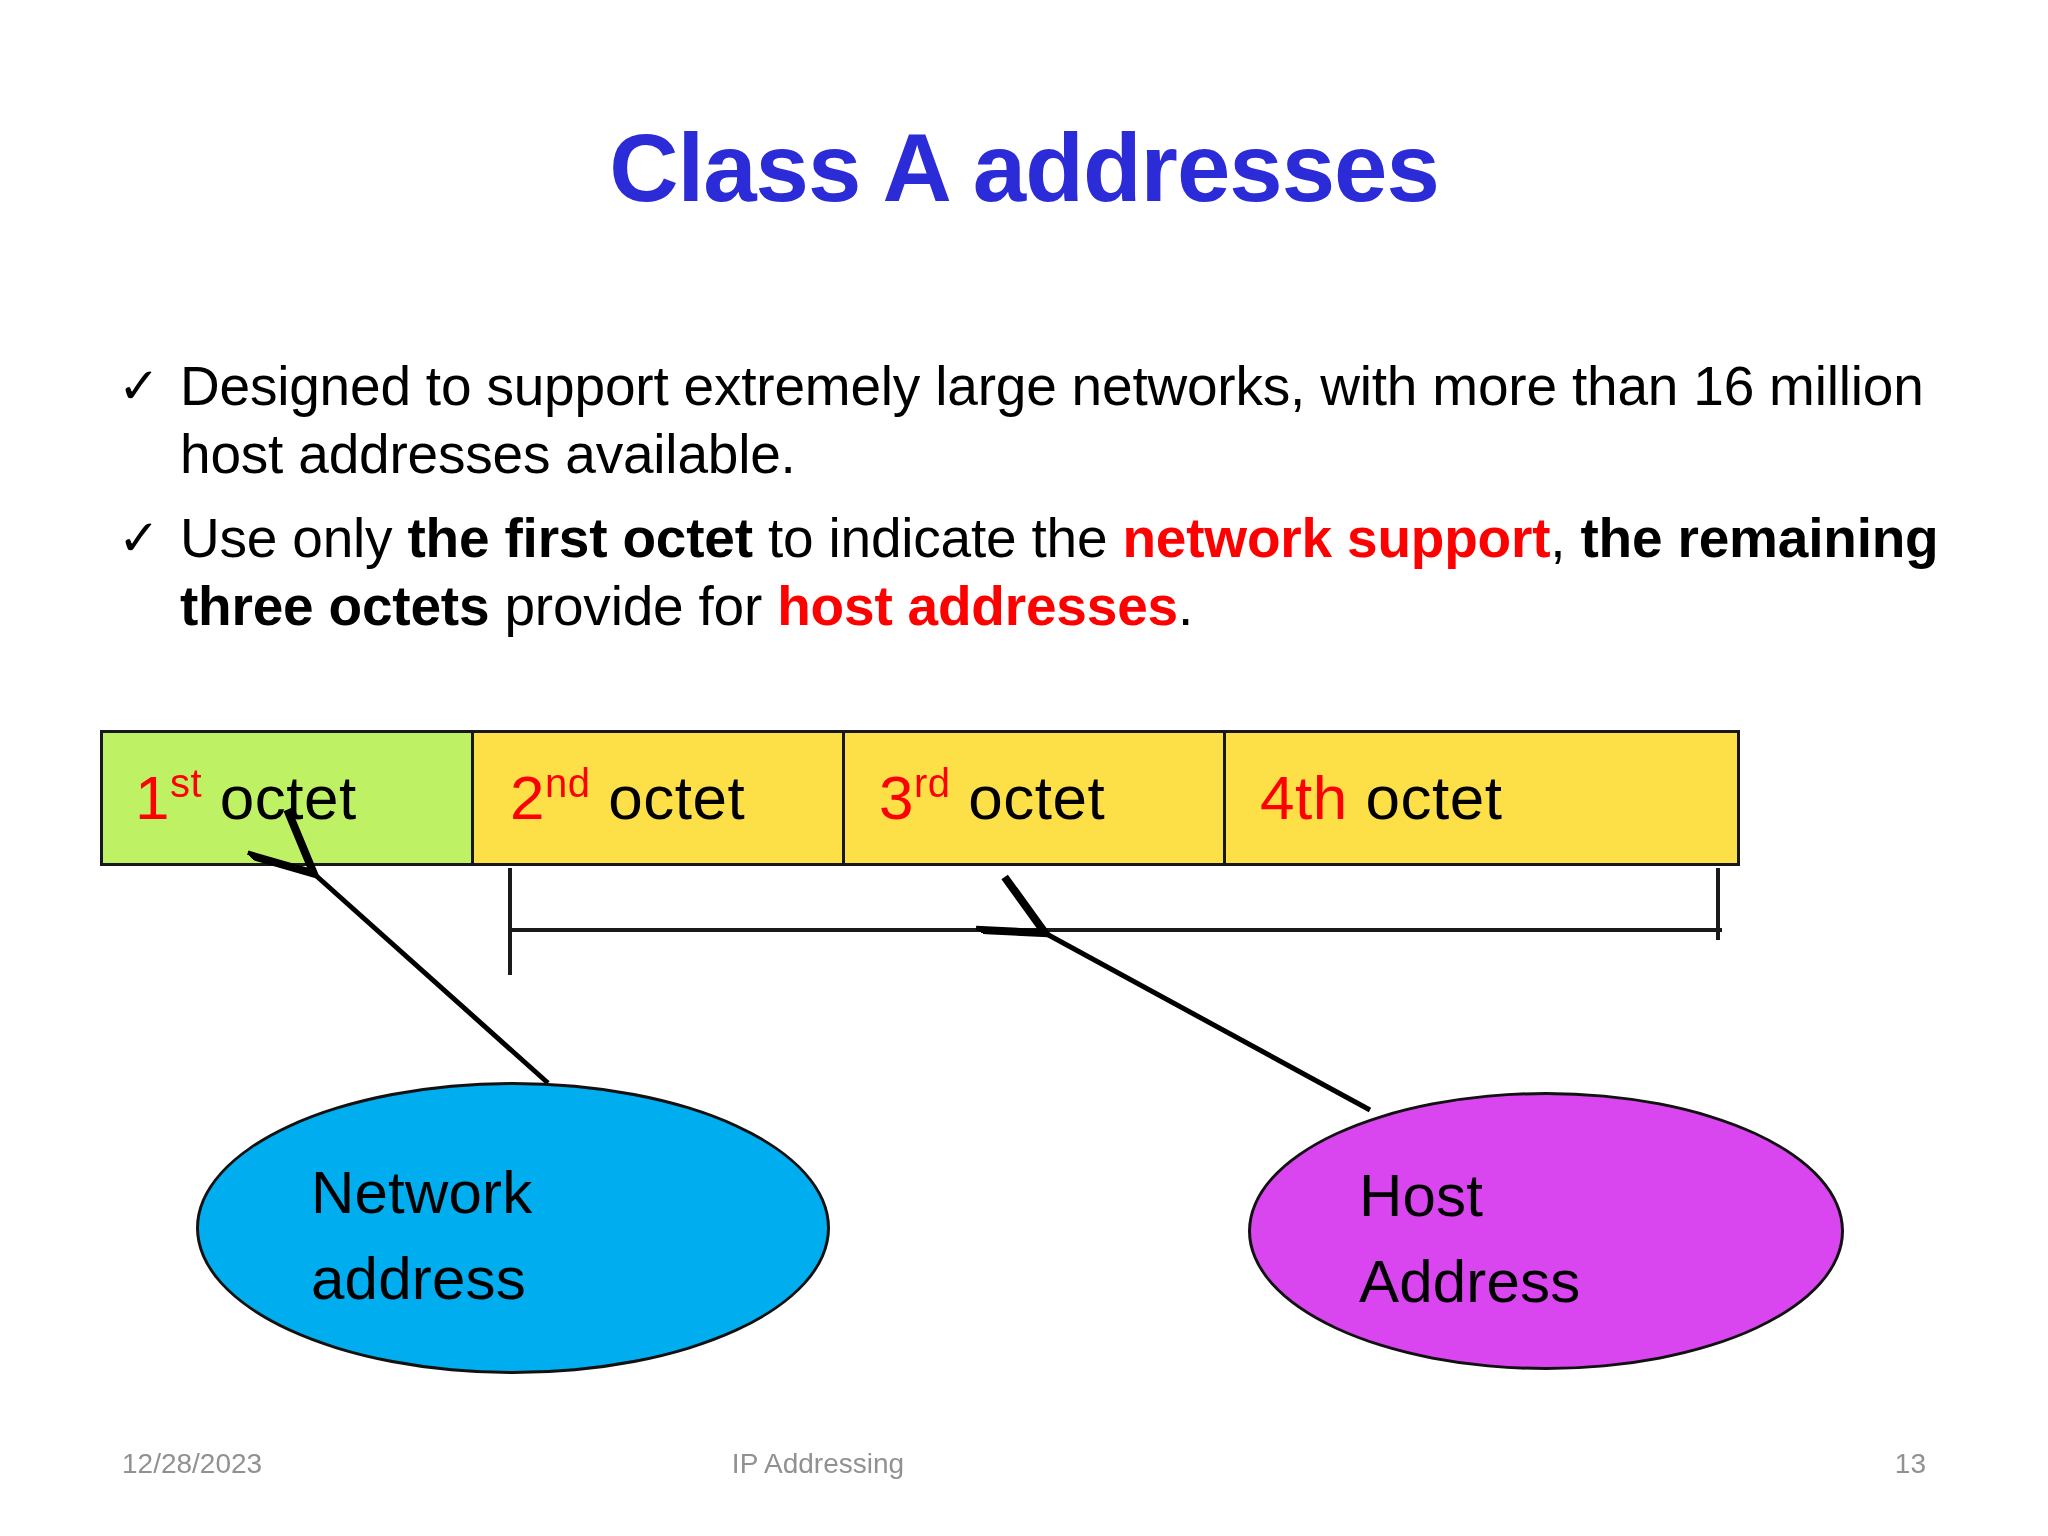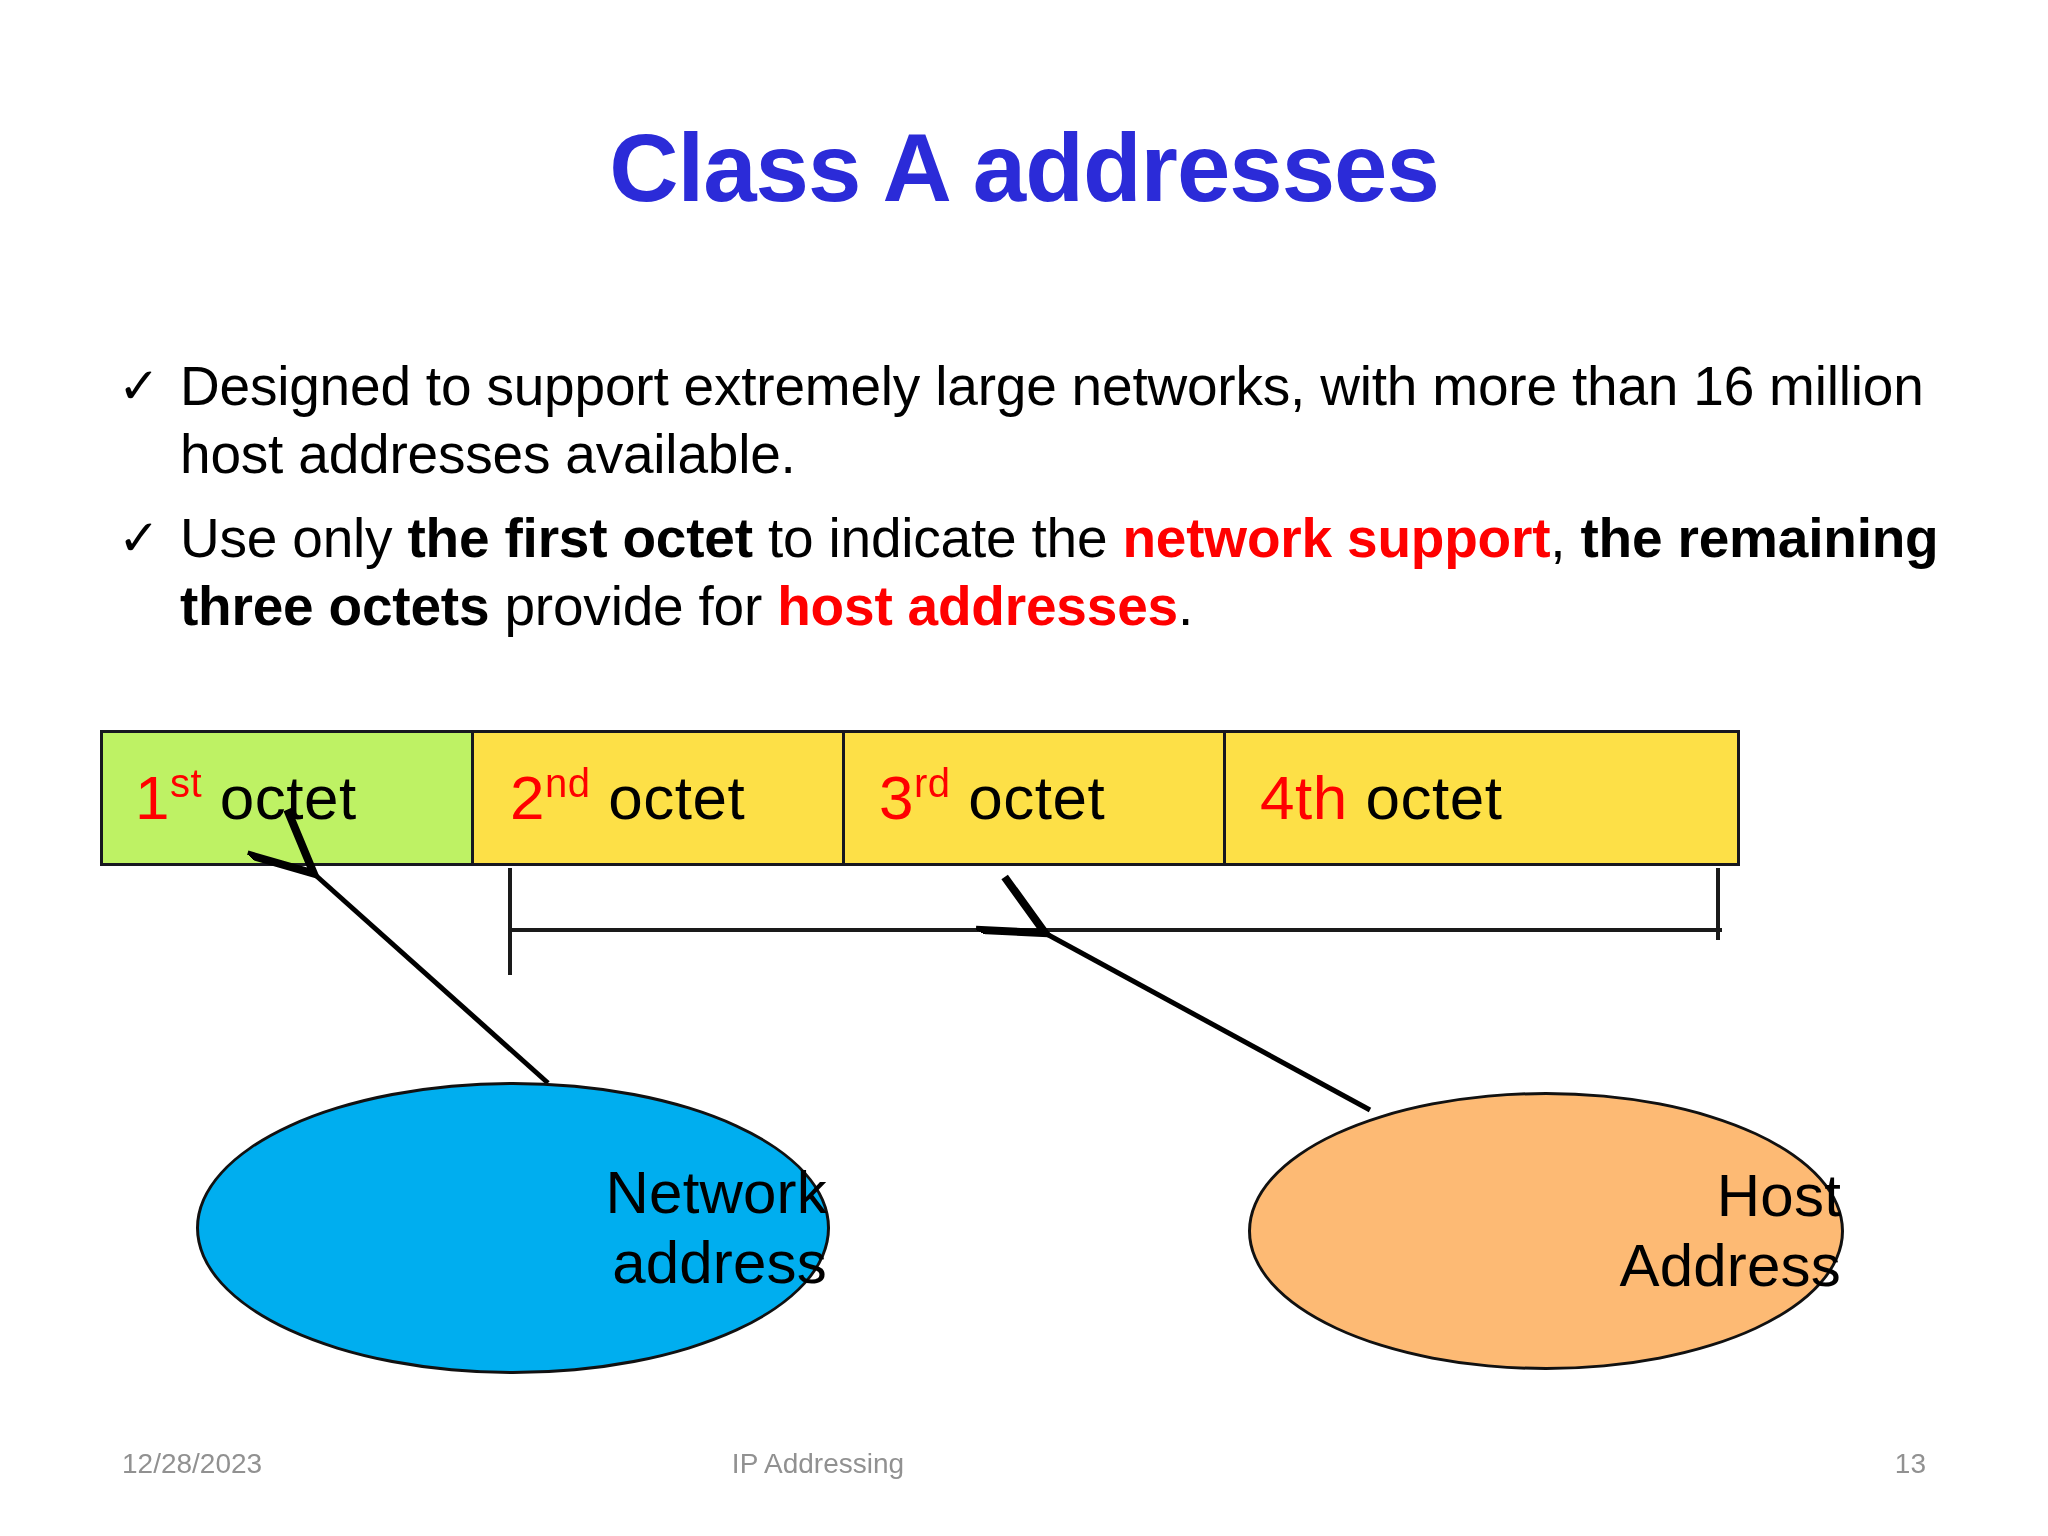--- a/index.html
+++ b/index.html
@@ -139,29 +139,30 @@
     top: 1082px;
     width: 634px;
     height: 292px;
     background: #00AEEF;
   }
   #ellipse-host {
     left: 1248px;
     top: 1092px;
     width: 596px;
     height: 278px;
-    background: #fdba74;
+    background: #d946ef;
   }
   .ellipse-text {
     font-size: 60px;
     line-height: 1.17;
     color: #000000;
-    text-align: right;
+    text-align: left;
     padding-left: 112px;
     letter-spacing: 0.2px;
+    margin-top: 16px;
   }
   #ellipse-host .ellipse-text { padding-left: 108px; }
 
   
   #slide-footer {
     position: absolute;
     left: 0;
     top: 1448px;
     width: 2048px;
     height: 60px;

